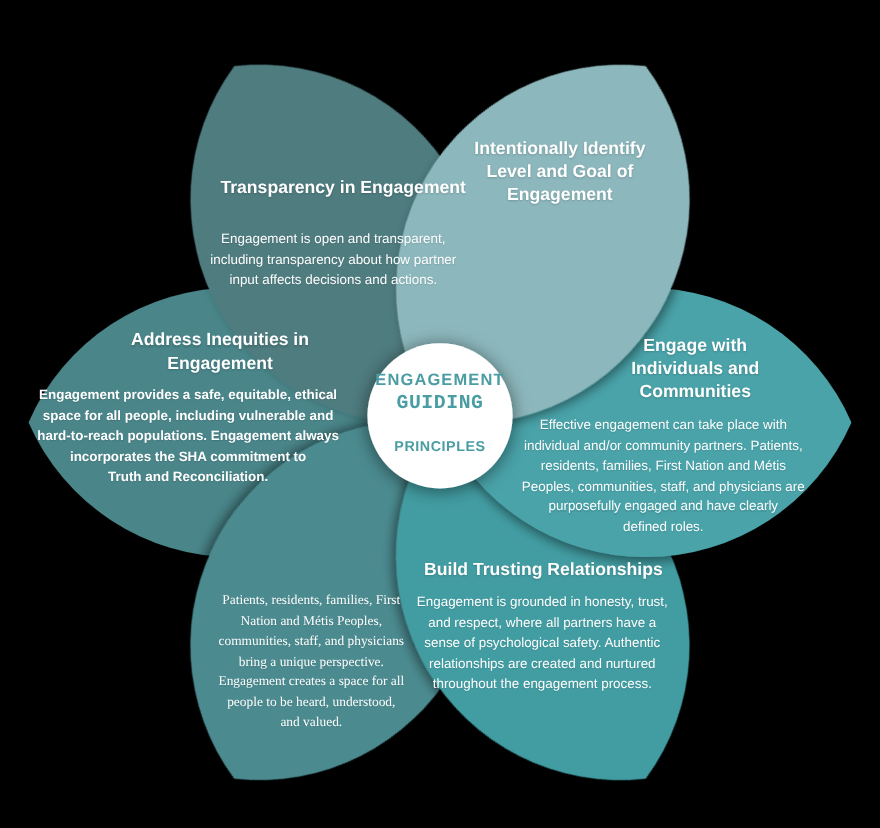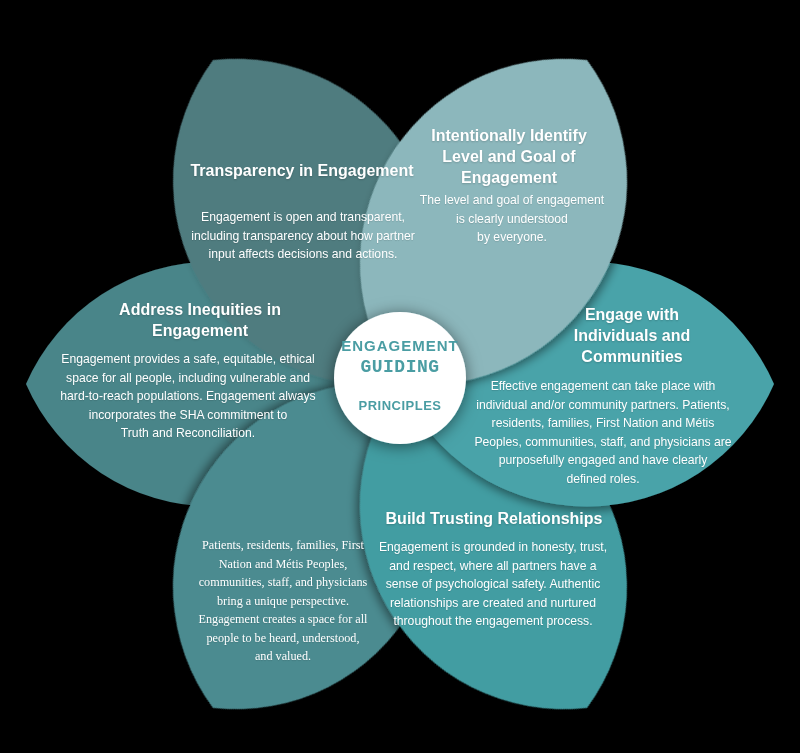--- a/index.html
+++ b/index.html
@@ -19,32 +19,32 @@
     white-space: pre-line;
     text-shadow: 0 1px 2px rgba(0,0,0,0.18);
   }
   .petal-body {
     font-size: 12.2px;
     line-height: 18.5px;
     white-space: pre-line;
     text-shadow: 0 1px 1px rgba(0,0,0,0.12);
   }
   
-  #t-transparency { left: 142px; top: 160px; width: 320px; text-align: center; }
+  #t-transparency { left: 152px; top: 160px; width: 320px; text-align: center; }
   #b-transparency { left: 148px; top: 208px; width: 310px; }
   #t-identify     { left: 384px; top: 125px; width: 250px; }
   #b-identify     { left: 387px; top: 191px; width: 250px; }
   #t-engage       { left: 522px; top: 304px; width: 220px; }
   #b-engage       { left: 458px; top: 377px; width: 290px; }
   #t-build        { left: 344px; top: 508px; width: 300px; }
   #b-build        { left: 363px; top: 538px; width: 260px; }
   #t-create       { left: 185px; top: 465px; width: 220px; }
   #b-create       { left: 163px; top: 536px; width: 240px; font-family: Liberation Serif, serif; }
   #t-address      { left: 70px;  top: 299px; width: 260px; }
-  #b-address      { left: 43px;  top: 350px; width: 290px; }
+  #b-address      { left: 26px;  top: 350px; width: 290px; font-weight: bold; }
   
   #center-label { left: 290px; top: 337px; width: 220px; }
   #center-label .c1 { font-weight: bold; font-size: 15px; line-height: 18px; letter-spacing: 1px; }
   #center-label .c2 { font-weight: bold; font-size: 18px; line-height: 25px; letter-spacing: 0.5px; font-family: Liberation Mono, monospace; }
   #center-label .c3 { font-weight: bold; font-size: 13px; line-height: 20px; margin-top: 16px; letter-spacing: 0.5px; }
 </style>
 </head>
 <body>
 
 <div id="stage" style="background: rgb(0, 0, 0);">
@@ -70,23 +70,20 @@
   </svg>
 
   <div class="txt petal-title" id="t-transparency">Transparency in Engagement</div>
   <div class="txt petal-body" id="b-transparency">Engagement is open and transparent,
 including transparency about how partner
 input affects decisions and actions.</div>
 
   <div class="txt petal-title" id="t-identify">Intentionally Identify
 Level and Goal of
 Engagement</div>
-  <div class="txt petal-body" id="b-identify">The level and goal of engagement
-is clearly understood
-by everyone.</div>
 
   <div class="txt petal-title" id="t-engage">Engage with
 Individuals and
 Communities</div>
   <div class="txt petal-body" id="b-engage">Effective engagement can take place with
 individual and/or community partners. Patients,
 residents, families, First Nation and Métis
 Peoples, communities, staff, and physicians are
 purposefully engaged and have clearly
 defined roles.</div>

